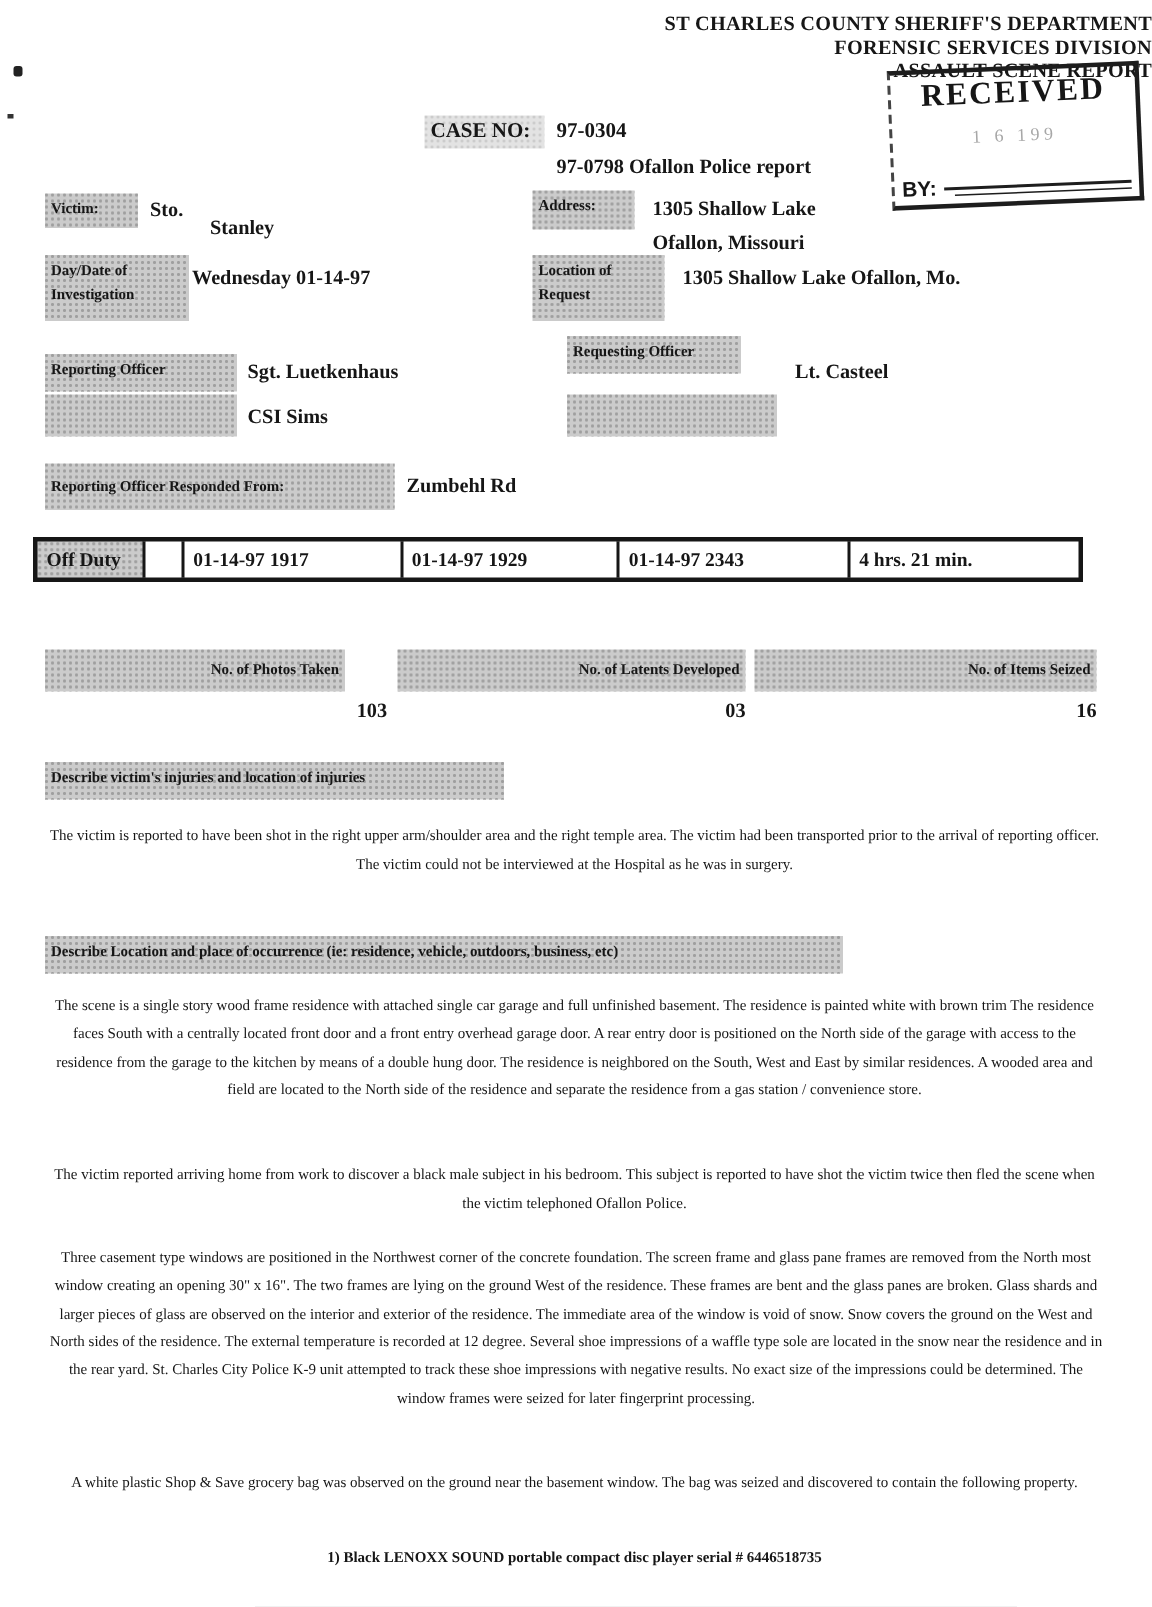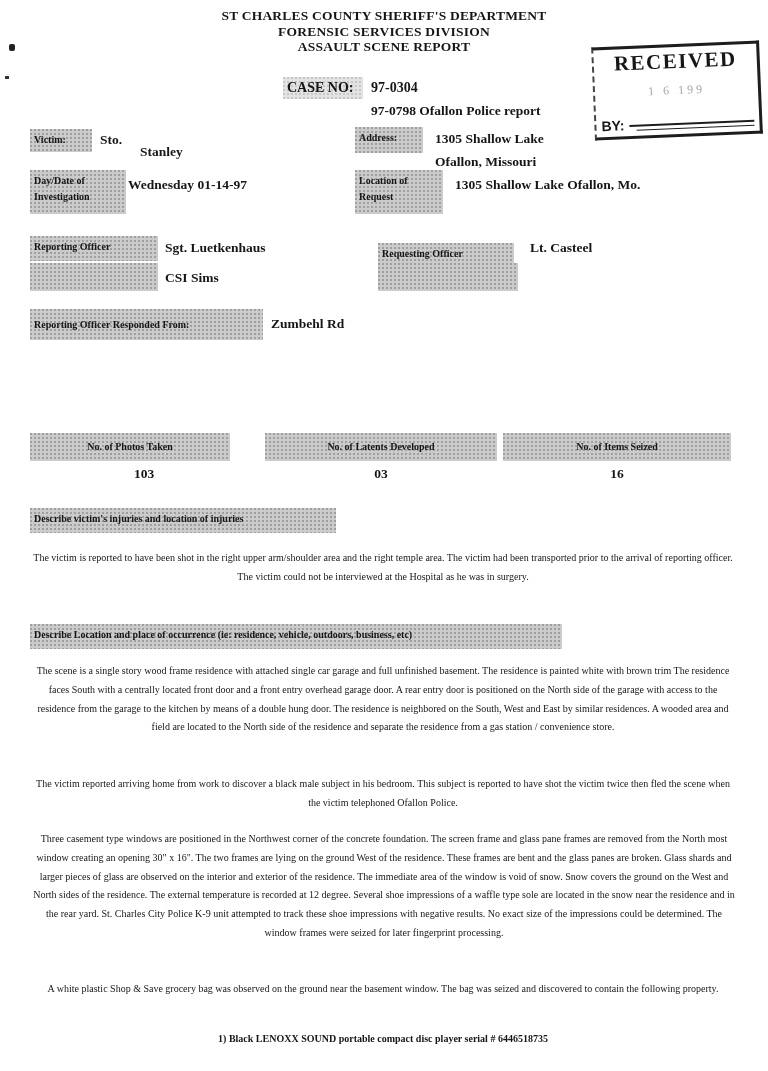--- a/index.html
+++ b/index.html
@@ -6,21 +6,21 @@
   .page{
     position:relative;
     width:768px;height:1071px;
     background:#ffffff;
     font-family:"Liberation Serif","DejaVu Serif",serif;
     color:#161616;
     overflow:hidden;
   }
   .abs{position:absolute;}
   .b{font-weight:bold;}
-  .center{text-align:center;}
+  .center{text-align:right;}
   
   .shade{
     background-color:#cbcbcb;
     background-image:
       radial-gradient(circle at 1px 1px,#9f9f9f 20%,transparent 26%),
       radial-gradient(circle at 3px 3px,#bdbdbd 18%,transparent 24%);
     background-size:4px 4px;
     background-position:0 0,2px 2px;
   }
   .shade-light{
@@ -90,37 +90,45 @@
   <div class="abs val b" style="top:177px;left:128px;">Wednesday  01-14-97</div>
 
   <div class="abs shade label-box b" style="top:170px;left:355px;width:88px;height:44px;">Location of Request</div>
   <div class="abs val b" style="top:177px;left:455px;">1305 Shallow Lake Ofallon, Mo.</div>
 
   <div class="abs shade label-box b" style="top:236px;left:30px;width:128px;height:25px;">Reporting Officer</div>
   <div class="abs shade" style="top:263px;left:30px;width:128px;height:28px;"></div>
   <div class="abs val b" style="top:240px;left:165px;">Sgt. Luetkenhaus</div>
   <div class="abs val b" style="top:270px;left:165px;">CSI Sims</div>
 
-  <div class="abs shade label-box b" style="top:243px;left:378px;width:136px;height:25px;">Requesting Officer</div>
+  <div class="abs shade label-box b" style="top:224px;left:378px;width:116px;height:25px;">Requesting Officer</div>
   <div class="abs shade" style="top:263px;left:378px;width:140px;height:28px;"></div>
   <div class="abs val b" style="top:240px;left:530px;">Lt. Casteel</div>
 
   <div class="abs shade label-box b" style="top:309px;left:30px;width:233px;height:31px;padding-top:8px;">Reporting Officer Responded From:</div>
   <div class="abs val b" style="top:316px;left:271px;">Zumbehl Rd</div>
 
   <table class="duty abs" style="top:358px;left:22px;">
     <colgroup>
       <col style="width:72px">
         <col style="width:26px">
         <col style="width:145px">
       <col style="width:144px">
         <col style="width:153px">
         <col style="width:154px">
     </colgroup>
     <tbody>
+    <tr>
+      <td class="shade b">Off Duty</td>
+      <td></td>
+      <td class="b">01-14-97  1917</td>
+      <td class="b">01-14-97  1929</td>
+      <td class="b">01-14-97  2343</td>
+      <td class="b">4 hrs. 21 min.</td>
+    </tr>
   </tbody>
     </table>
 
   <div class="abs shade label-box b center" style="top:433px;left:30px;width:200px;height:28px;padding-top:6px;">No. of Photos Taken</div>
   <div class="abs shade label-box b center" style="top:433px;left:265px;width:232px;height:28px;padding-top:6px;">No. of Latents Developed</div>
   <div class="abs shade label-box b center" style="top:433px;left:503px;width:228px;height:28px;padding-top:6px;">No. of Items Seized</div>
 
   <div class="abs val b center" style="top:466px;left:30px;width:228px;">103</div>
   <div class="abs val b center" style="top:466px;left:265px;width:232px;">03</div>
   <div class="abs val b center" style="top:466px;left:503px;width:228px;">16</div>

